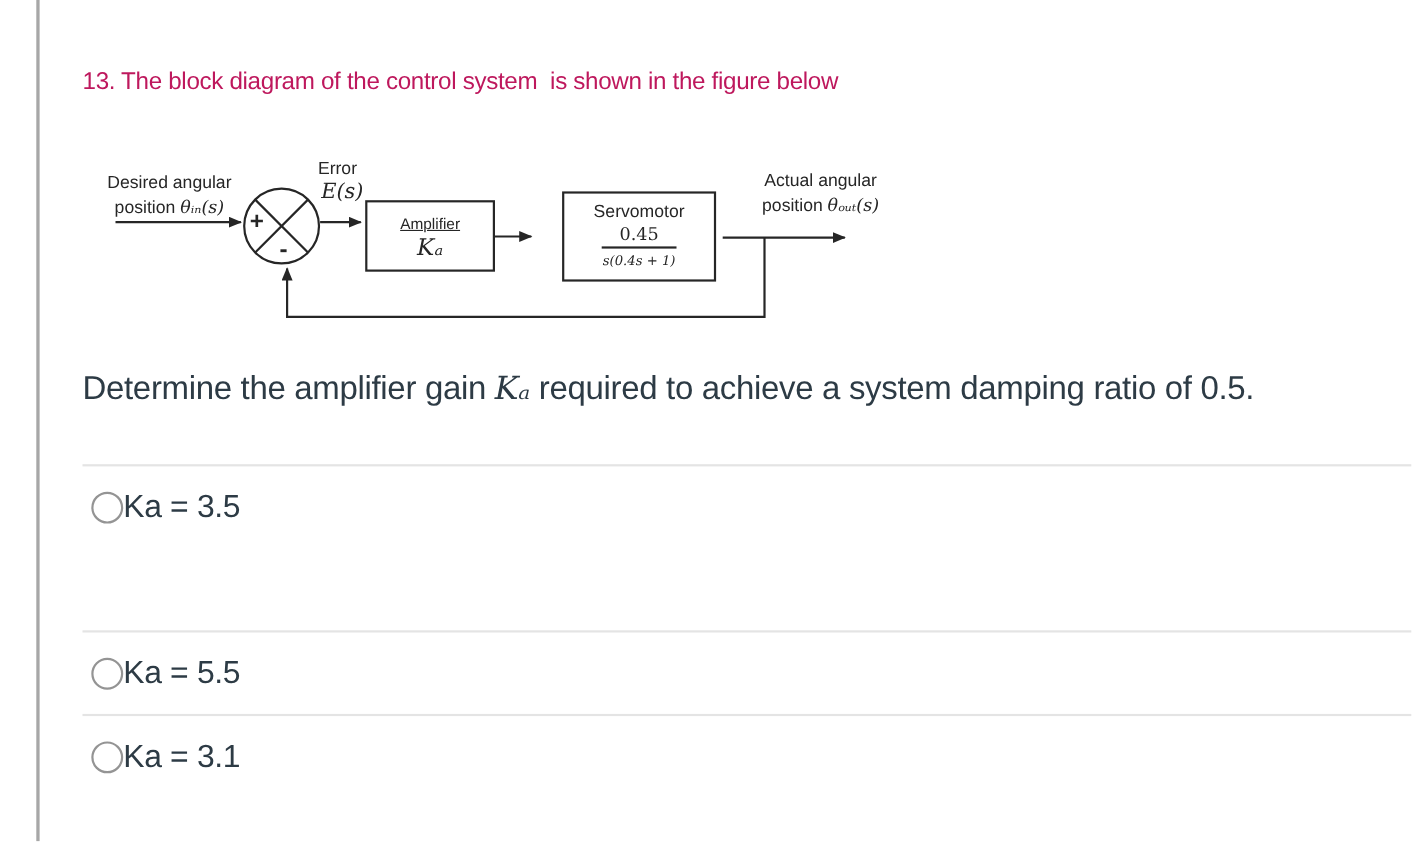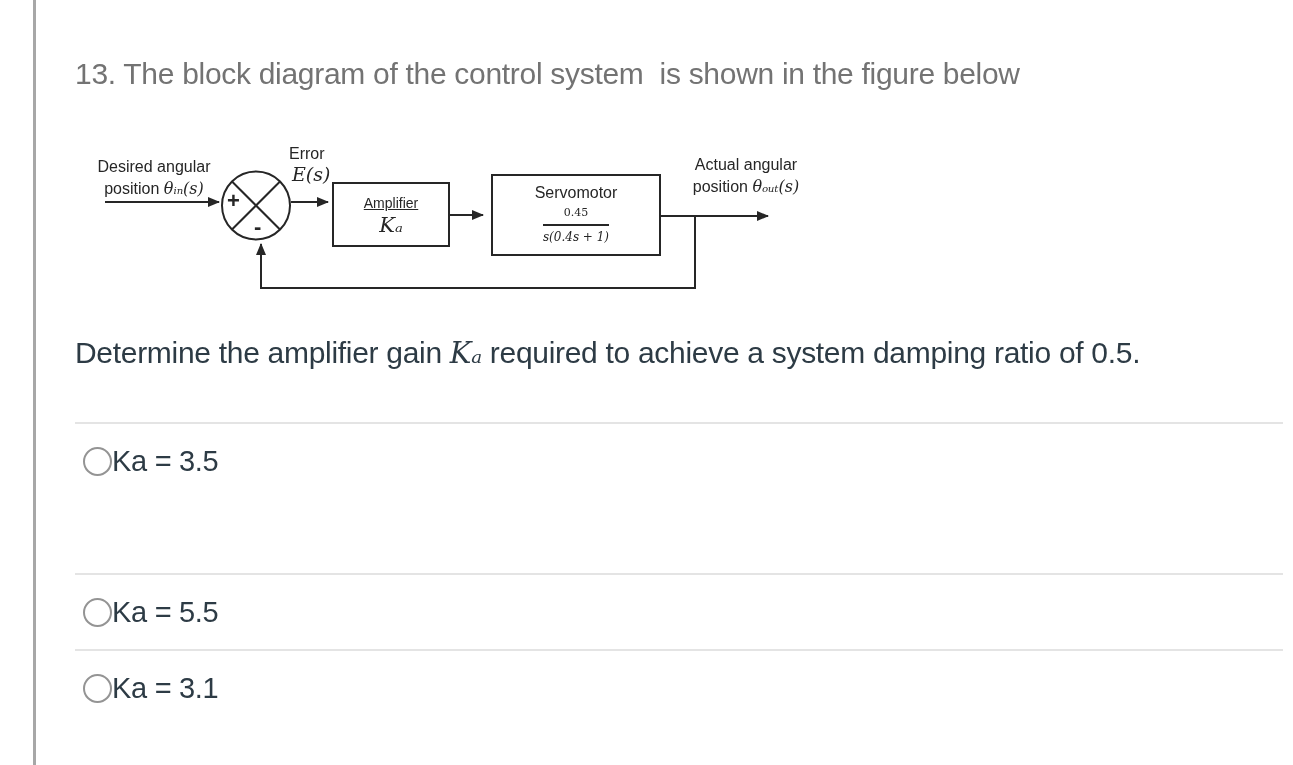--- a/index.html
+++ b/index.html
@@ -3,42 +3,42 @@
 <meta charset="utf-8">
 <style>
   html,body{margin:0;padding:0;background:#ffffff;}
   .page{
     position:relative;width:1293px;height:765px;overflow:hidden;
     font-family:"Liberation Sans","DejaVu Sans",sans-serif;background:#ffffff;
   }
   .left-border{position:absolute;left:33px;top:0;width:3px;height:765px;background:#a7a7a7;}
   .q-title{
     position:absolute;left:75px;top:56px;width:1180px;
-    font-size:30px;line-height:36px;letter-spacing:-0.3px;color:#737373;white-space:pre-wrap;
+    font-size:22px;line-height:36px;letter-spacing:-0.3px;color:#be185d;white-space:pre-wrap;
   }
   
   .diagram{position:absolute;left:75px;top:138px;width:730px;height:165px;color:#262626;}
   .diagram svg{position:absolute;left:0;top:0;}
   .dlabel{position:absolute;font-size:16px;line-height:22px;text-align:center;color:#262626;}
   .math{font-family:"DejaVu Serif","DejaVu Sans",serif;font-style:italic;}
   .in-label{left:4px;top:18px;width:150px;}
   .out-label{left:596px;top:16px;width:150px;}
   .err-label{left:214px;top:5px;width:70px;text-align:left;}
   .err-math{position:absolute;left:217px;top:25px;font-size:19px;color:#262626;}
   .block-box{
     position:absolute;border:2px solid #262626;box-sizing:border-box;background:#fff;
     display:flex;flex-direction:column;align-items:center;justify-content:center;
   }
   .amp-box{left:257px;top:44px;width:118px;height:65px;}
   .amp-title{font-size:14px;line-height:20px;text-decoration:underline;}
   .amp-gain{font-size:21px;line-height:24px;}
-  .servo-box{left:416px;top:36px;width:170px;height:82px;}
+  .servo-box{left:436px;top:36px;width:140px;height:82px;}
   .servo-title{font-size:16px;line-height:20px;}
   .frac{display:inline-block;text-align:center;font-family:"DejaVu Serif","DejaVu Sans",serif;}
-  .frac-num{display:block;font-size:11px;line-height:19px;padding:0 16px 2px;border-bottom:2px solid #262626;}
+  .frac-num{display:block;font-size:16px;line-height:19px;padding:0 16px 2px;border-bottom:2px solid #262626;}
   .frac-den{display:block;font-size:12px;line-height:19px;padding-top:2px;font-style:italic;}
   .sum-sign{font-family:"Liberation Sans",sans-serif;font-weight:bold;fill:#262626;}
   
   .prompt{
     position:absolute;left:75px;top:336px;width:1180px;
     font-size:30px;line-height:34px;letter-spacing:-0.3px;color:#2d3b45;
   }
   .prompt .math{font-size:29px;}
   
   .opt-row{

